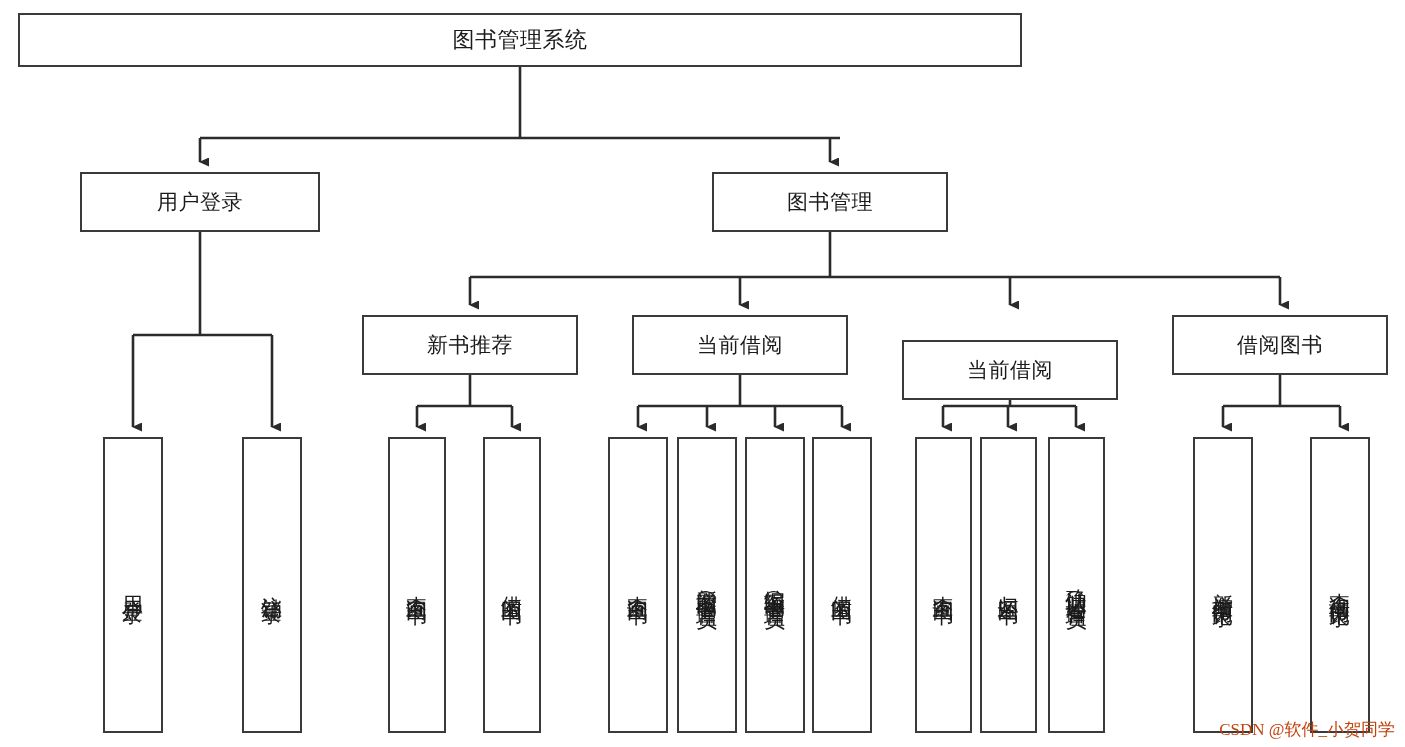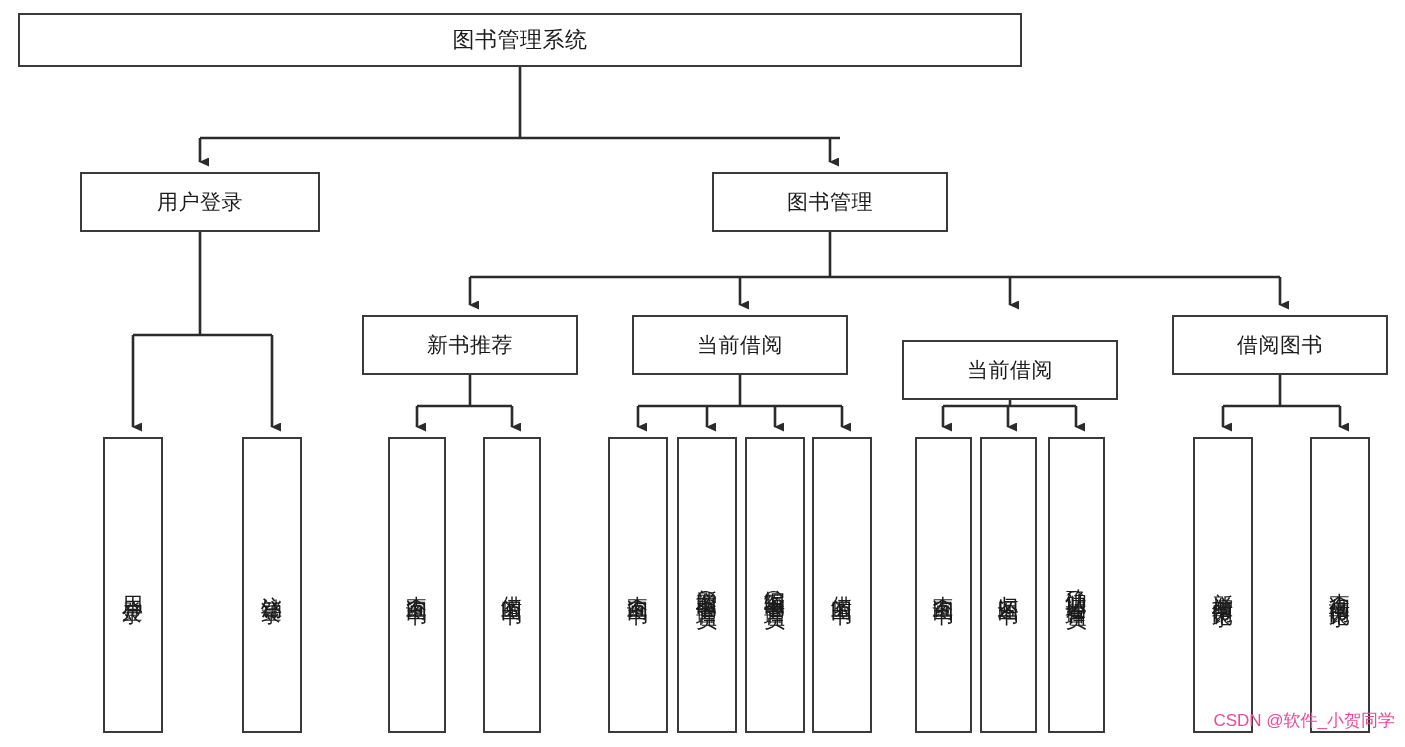--- a/index.html
+++ b/index.html
@@ -58,25 +58,26 @@
     line-height: 1.1;
     letter-spacing: 3px;
     white-space: nowrap;
   }
   .node.root .node-label {
     font-size: 22px;
   }
   #watermark {
     position: absolute;
     right: 10px;
-    bottom: 15px;
+    bottom: 6px;
     font-size: 17px;
-    color: #ec4899;
+    color: #c2410c;
     z-index: 5;
     white-space: nowrap;
+    font-family: Liberation Serif, serif;
   }
 </style>
 </head>
 <body>
 
 <div id="diagram-root">
 
   <svg id="edge-layer" viewBox="0 0 1405 747" xmlns="http://www.w3.org/2000/svg">
     <defs>
       <marker id="arrowhead" markerWidth="9" markerHeight="10" refX="4.5" refY="9" orient="auto" markerUnits="userSpaceOnUse">

